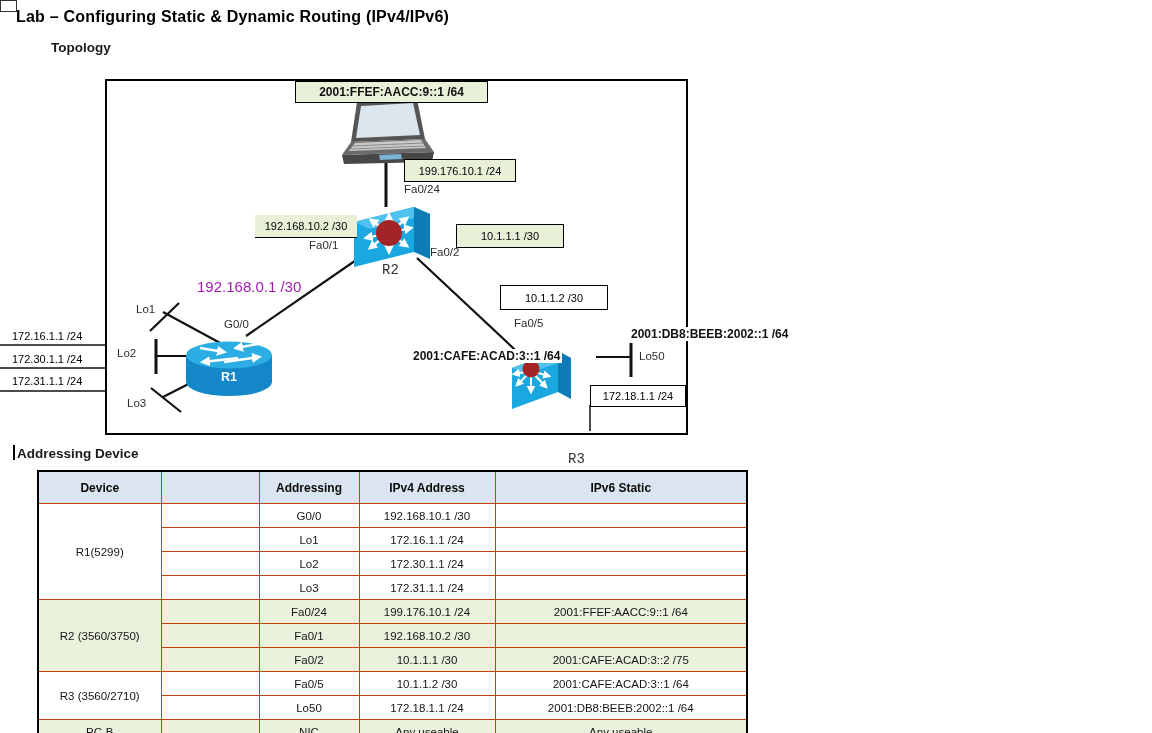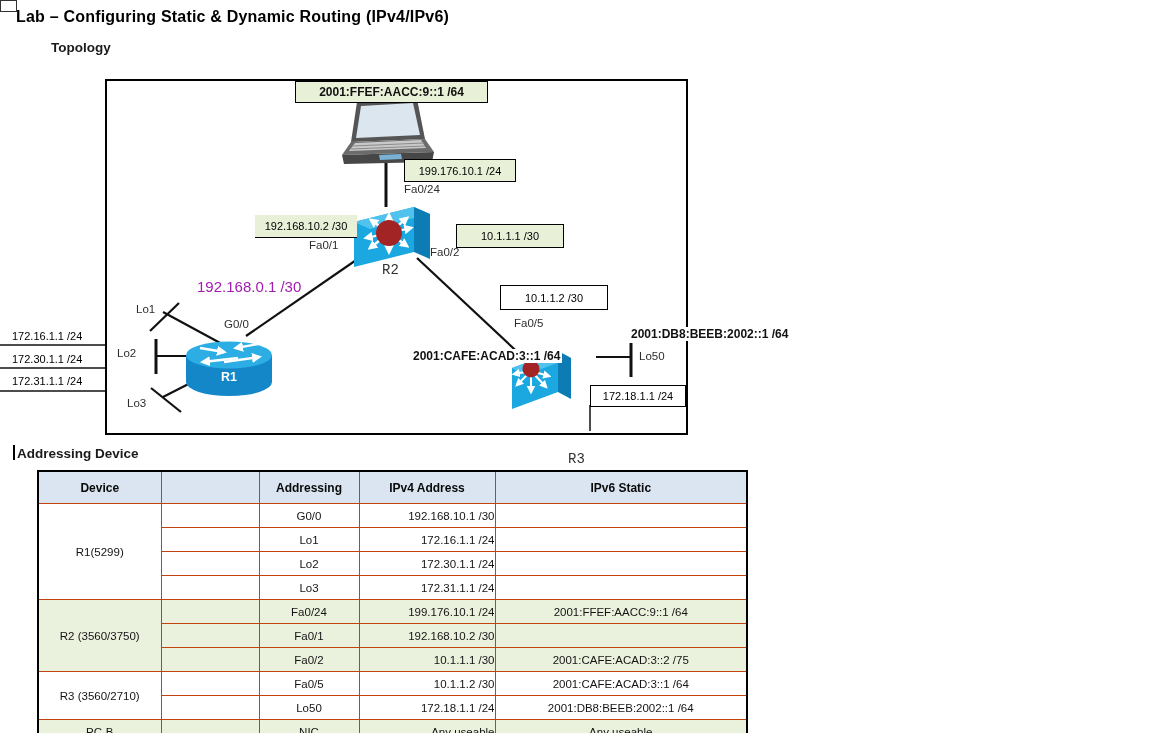--- a/index.html
+++ b/index.html
@@ -23,21 +23,21 @@
   .greenbox-b{background:#e8f0d8;border-bottom:1.5px solid #000;}
   .whitebox{background:#fff;border:1px solid #000;}
   .devname{font-size:14px;color:#333;font-family:Liberation Mono, monospace;}
   #r1-name{left:214px;top:370px;width:30px;text-align:center;color:#fff;font-weight:bold;font-size:12.5px;z-index:2;}
   
   #tbl{position:absolute;left:37px;top:470px;border-collapse:collapse;table-layout:fixed;z-index:2;
        border:2px solid #000;}
   #tbl th,#tbl td{border:1px solid #c2410c;overflow:hidden;white-space:nowrap;}
   #tbl th{height:29px;background:#dbe5f1;font-size:12px;font-weight:bold;text-align:center;color:#0a0a0a;}
   #tbl td{height:23px;font-size:11.5px;text-align:center;padding:0;color:#141414;}
-  #tbl td.ip4{text-align:right;}
+  #tbl td.ip4{text-align:center;}
   #tbl .g{background:#eaf1dd;}
   #tbl .w{background:#ffffff;}
 </style>
 </head>
 <body>
 
 <div class="abs" id="corner-box"></div>
 <div class="abs" id="title">Lab – Configuring Static &amp; Dynamic Routing (IPv4/IPv6)</div>
 <div class="abs h2" style="left:16px;top:40px;margin-left:35px;">Topology</div>
 <div class="abs" id="cursor-bar"></div>

